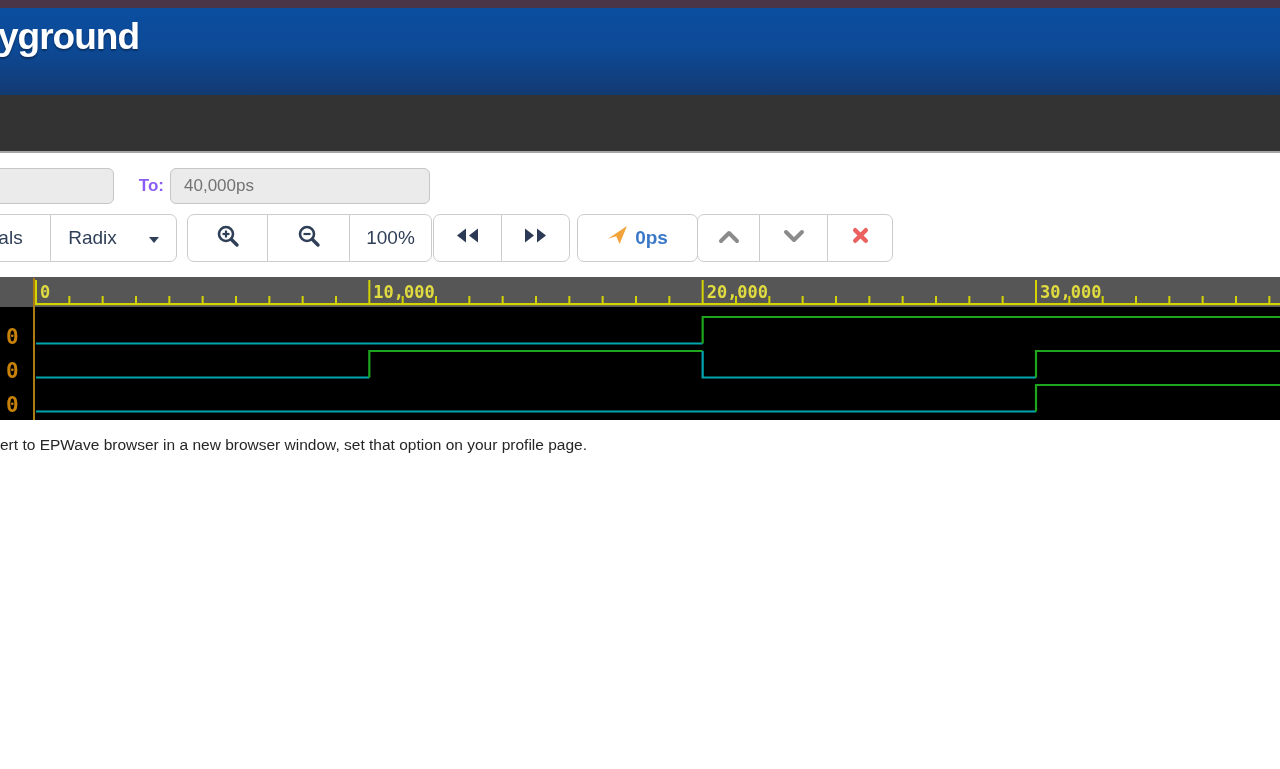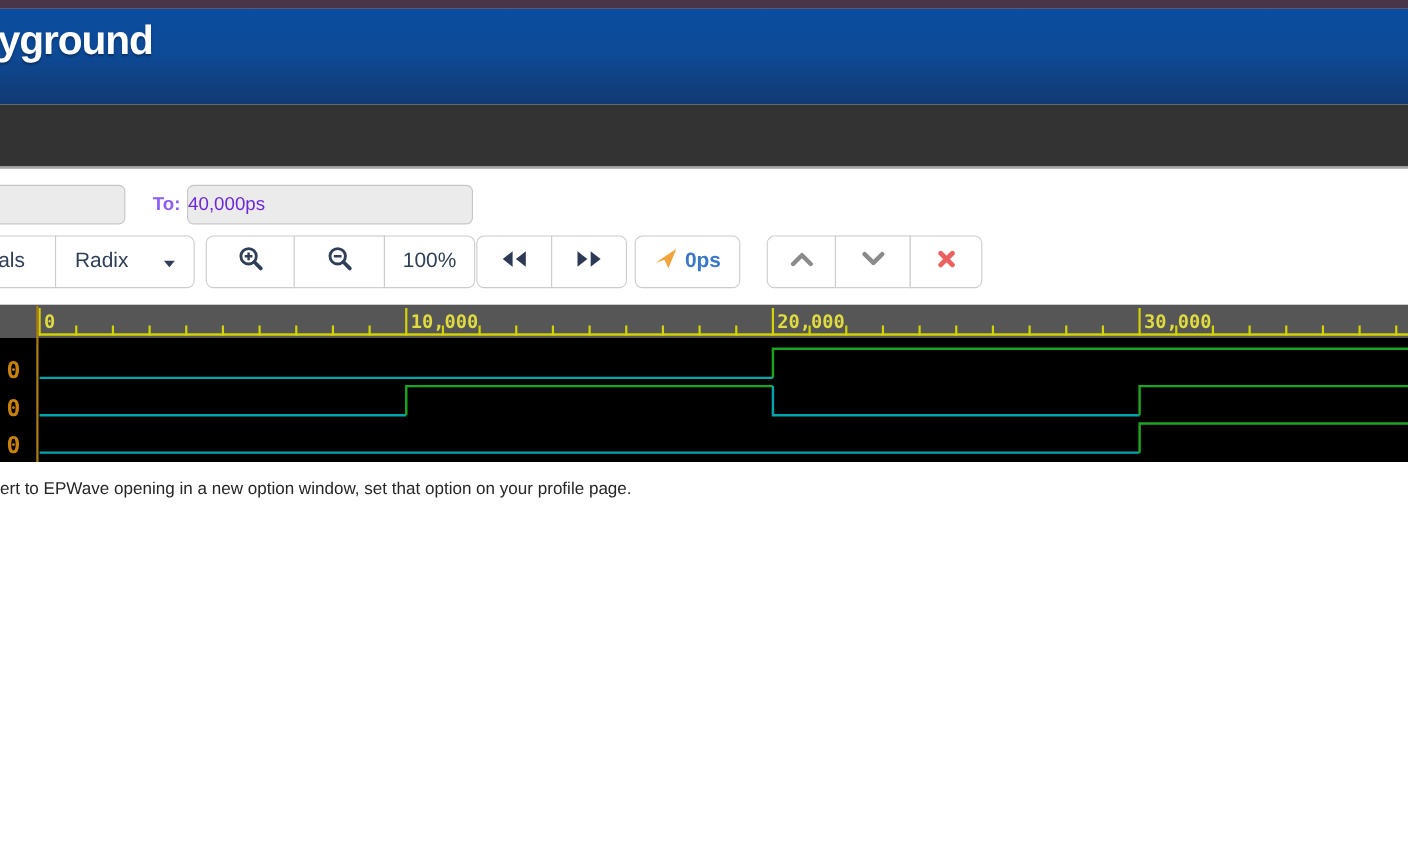--- a/index.html
+++ b/index.html
@@ -10,22 +10,22 @@
   .top-strip{position:absolute;left:0;top:0;width:1280px;height:8px;background:#4a3447;}
   .blue-header{position:absolute;left:0;top:8px;width:1280px;height:87px;
                background:linear-gradient(180deg,#0a4d9f 0%,#0d4a97 45%,#123a72 100%);padding-left:16px;}
   .logo{position:absolute;left:-2px;top:8px;color:#fff;font-size:37px;font-weight:800;
         letter-spacing:-1px;text-shadow:0 2px 2px rgba(0,0,0,.35);white-space:nowrap;}
   .menubar{position:absolute;left:0;top:95px;width:1280px;height:58px;background:#333;
            border-bottom:2px solid #a6a6a6;box-sizing:border-box;}
 
   
   .field{position:absolute;height:36px;background:#ebebeb;border:1px solid #c6c6c6;
-         border-radius:6px;box-sizing:border-box;font-size:17px;color:#6d28d9;
-         line-height:34px;}
+         border-radius:6px;box-sizing:border-box;font-size:17px;color:#737373;
+         line-height:34px;padding-left:13px;}
   .to-label{position:absolute;left:108px;top:176px;width:56px;text-align:right;
             font-weight:700;font-size:17px;color:#8b5cf6;}
 
   
   .btn{position:absolute;top:214px;height:48px;background:#fff;border:1px solid #ccc;
        box-sizing:border-box;display:flex;align-items:center;justify-content:center;
        color:#2f3f58;font-size:19px;cursor:pointer;gap:7px;}
   .rl{border-top-left-radius:7px;border-bottom-left-radius:7px;}
   .rr{border-top-right-radius:7px;border-bottom-right-radius:7px;}
   .caret-down{width:0;height:0;border-left:5px solid transparent;border-right:5px solid transparent;
@@ -95,21 +95,21 @@
   </div>
   <div class="btn rr" style="left:501px;width:69px;">
     <span>
       <svg width="27" height="17" viewBox="0 0 27 17">
         <path d="M3,1.5 L12,8.5 L3,15.5 Z" fill="#2c3a55"></path>
         <path d="M15,1.5 L24,8.5 L15,15.5 Z" fill="#2c3a55"></path>
       </svg>
     </span>
   </div>
 
-  <div class="btn rl rr" style="left:577px;width:96px;">
+  <div class="btn rl rr" style="left:577px;width:121px;">
     <span>
       <svg width="21" height="21" viewBox="0 0 20 20">
         <path d="M1,13.2 L19,1 L12,18.2 L8.8,10.6 Z" fill="#f2a33c"></path>
       </svg>
     </span>
     <span class="blue-text">0ps</span>
   </div>
 
   <div class="btn rl" style="left:697px;width:63px;">
     <span>
@@ -192,15 +192,15 @@
         <polyline points="702.666,44 702.666,70.5 1035.9990000000003,70.5" fill="none" stroke="#00a5ad" stroke-width="2.2"></polyline>
         <polyline points="1035.9990000000003,70.5 1035.9990000000003,44 1279.9987560000002,44" fill="none" stroke="#1ea51e" stroke-width="2.2"></polyline>
         <text x="6" y="71" fill="#c8820a" font-family="&quot;DejaVu Sans Mono&quot;,monospace" font-size="21" font-weight="bold">0</text>
         <polyline points="36,104.5 1035.9990000000003,104.5" fill="none" stroke="#00a5ad" stroke-width="2.2"></polyline>
         <polyline points="1035.9990000000003,104.5 1035.9990000000003,78 1279.9987560000002,78" fill="none" stroke="#1ea51e" stroke-width="2.2"></polyline>
         <text x="6" y="105" fill="#c8820a" font-family="&quot;DejaVu Sans Mono&quot;,monospace" font-size="21" font-weight="bold">0</text>
       </svg>
   </div>
   <div class="cursor-line"></div>
 
-  <div class="footer-note">ert to EPWave opening in a new option window, set that option on your profile page.</div>
+  <div class="footer-note">ert to EPWave browser in a new browser window, set that option on your profile page.</div>
 
 </div>
 
 </body></html>

